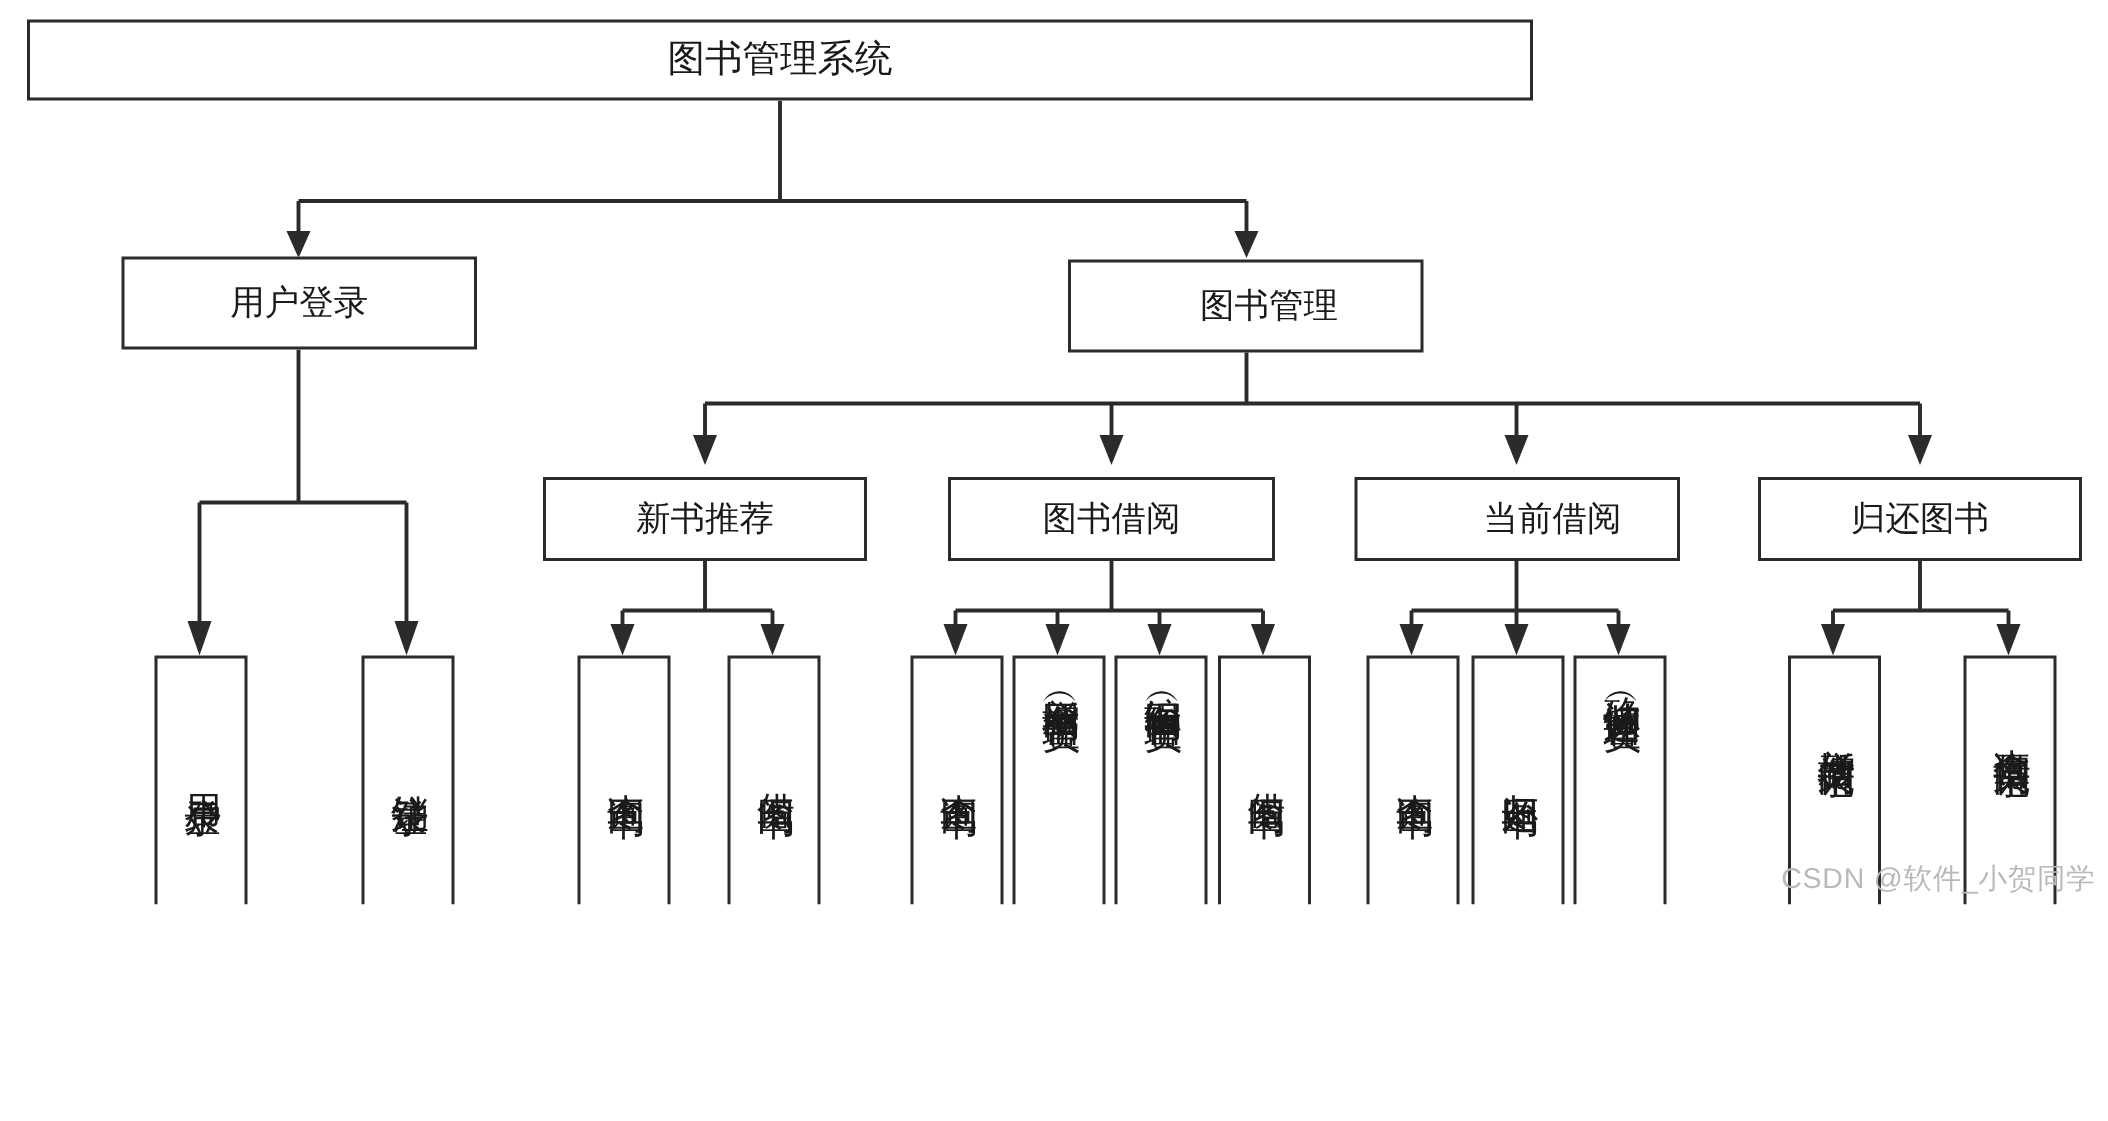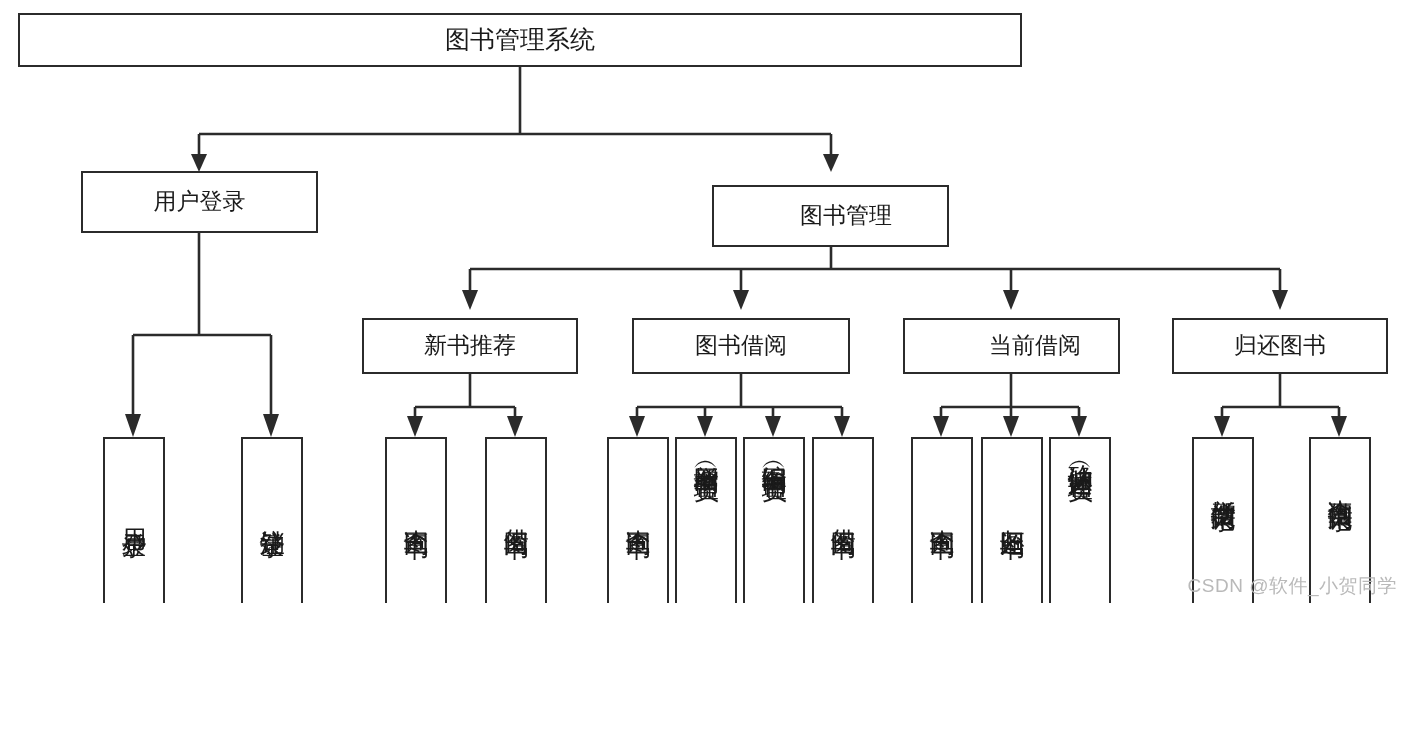--- a/index.html
+++ b/index.html
@@ -161,21 +161,21 @@
     <polygon class="arrowhead" points="1331,416 1347,416 1339,437"></polygon>
   </svg>
 
   <div class="node root" style="left:18px; top:13px; width:1004px; height:54px;">
     <span class="label">图书管理系统</span>
   </div>
 
   <div class="node branch" style="left:81px; top:171px; width:237px; height:62px;">
     <span class="label">用户登录</span>
   </div>
-  <div class="node branch" style="left:712px; top:185px; width:237px; height:62px;padding-left:31px;">
+  <div class="node branch" style="left:712px; top:173px; width:237px; height:62px;padding-left:31px;">
     <span class="label">图书管理</span>
   </div>
 
   <div class="node branch" style="left:362px; top:318px; width:216px; height:56px;">
     <span class="label">新书推荐</span>
   </div>
   <div class="node branch" style="left:632px; top:318px; width:218px; height:56px;">
     <span class="label">图书借阅</span>
   </div>
   <div class="node branch" style="left:903px; top:318px; width:217px; height:56px;padding-left:47px;">

